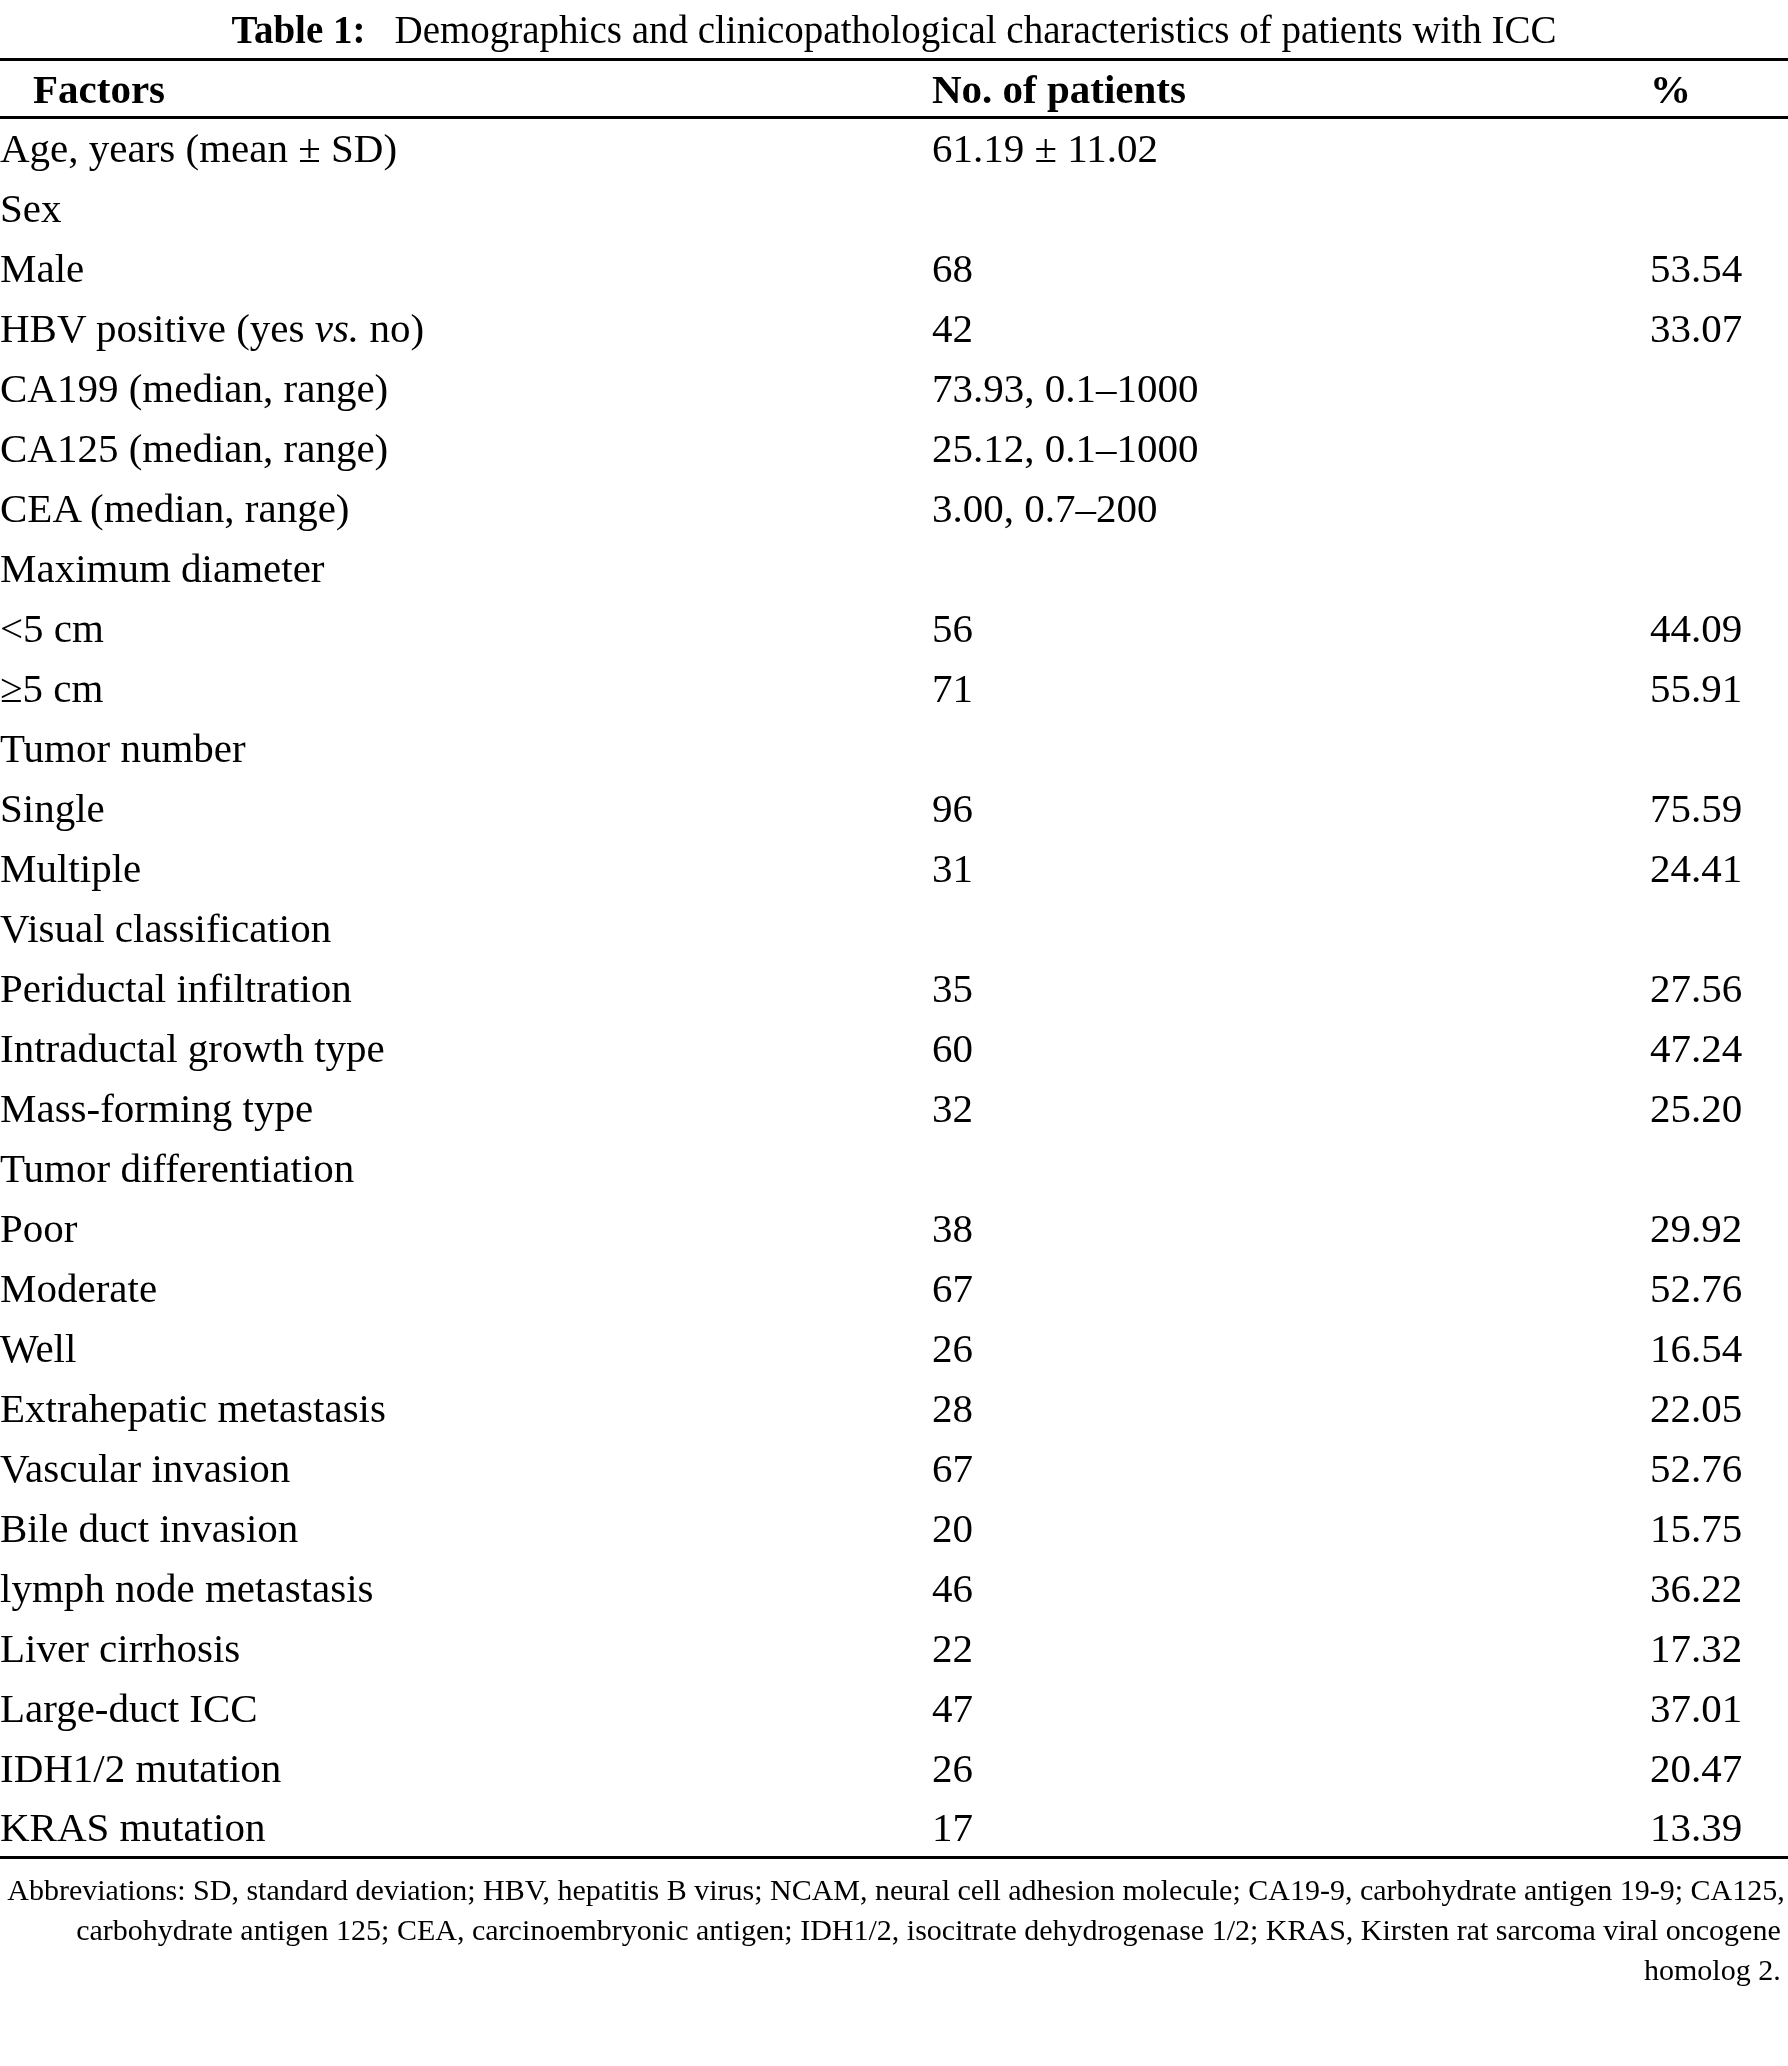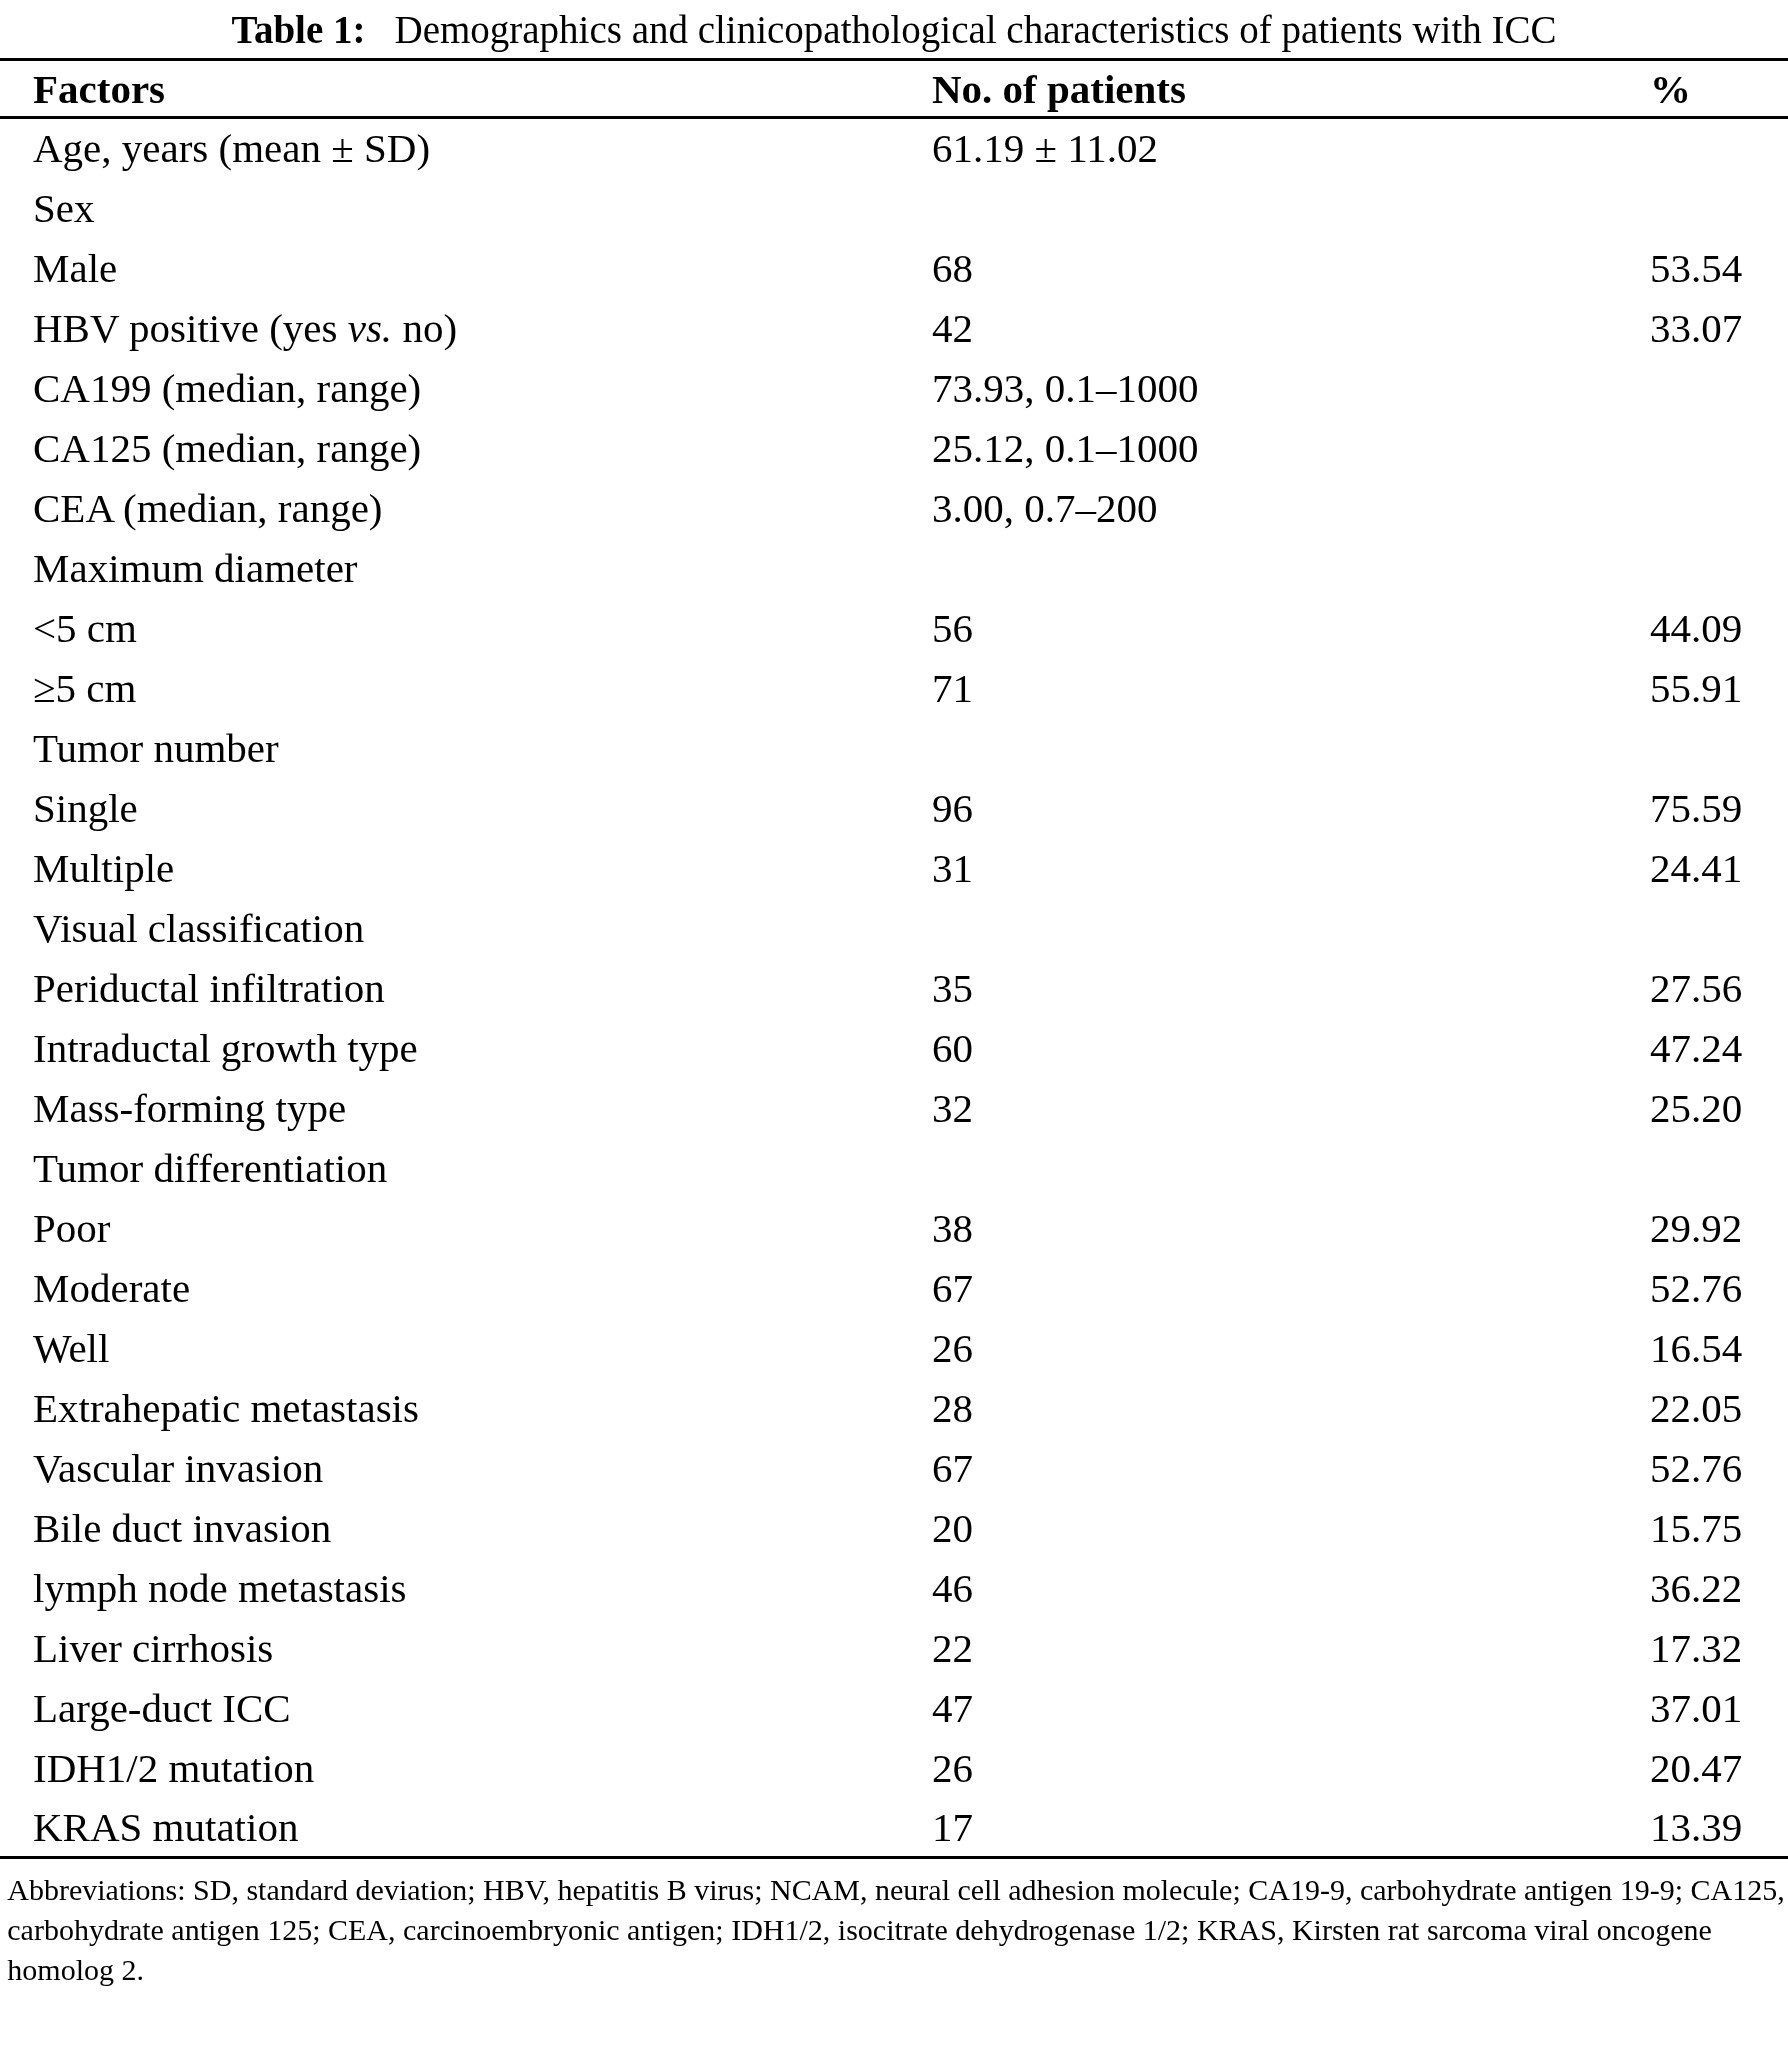--- a/index.html
+++ b/index.html
@@ -45,30 +45,30 @@
   }
   thead th.c1 { padding-left: 33px; }
 
   tbody td {
     height: 60px;
     padding: 0;
     vertical-align: middle;
     white-space: nowrap;
     overflow: visible;
   }
-  tbody td.c1 { padding-left: 33px; }
+  tbody td.c1 { }
   tbody td.c1.indent { }
   tbody td i { font-style: italic; }
 
   .footnote {
     font-size: 30px;
     line-height: 40px;
     padding: 11px 7.3px 0 7.3px;
   }
-  .footnote div { white-space: nowrap; }
+  .footnote div { white-space: nowrap; text-align: right; }
 </style>
 </head>
 <body style="background: rgb(255, 255, 255); color: rgb(0, 0, 0);">
 
 <div class="page">
 
   <div class="title">
     <span class="bold">Table 1:</span><span>Demographics and clinicopathological characteristics of patients with ICC</span>
   </div>
 

